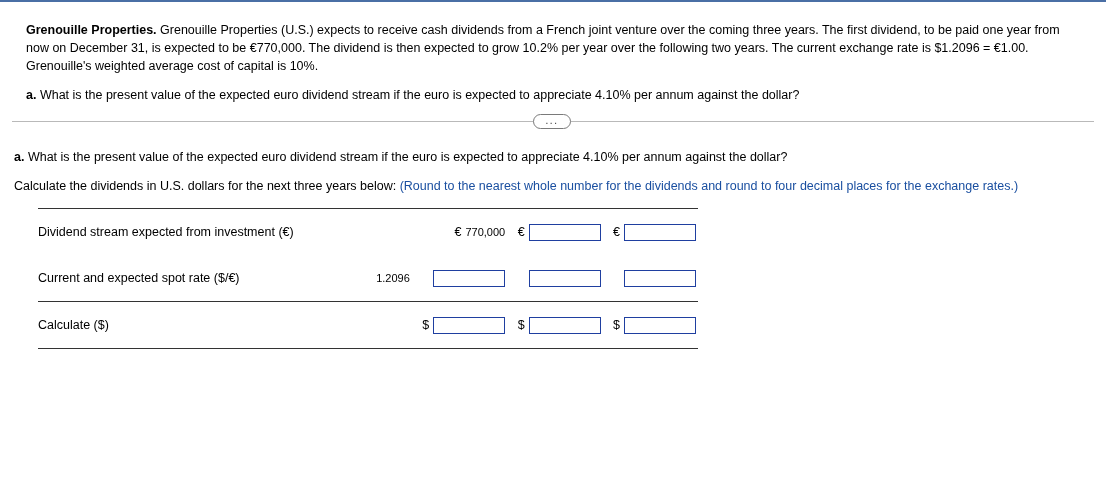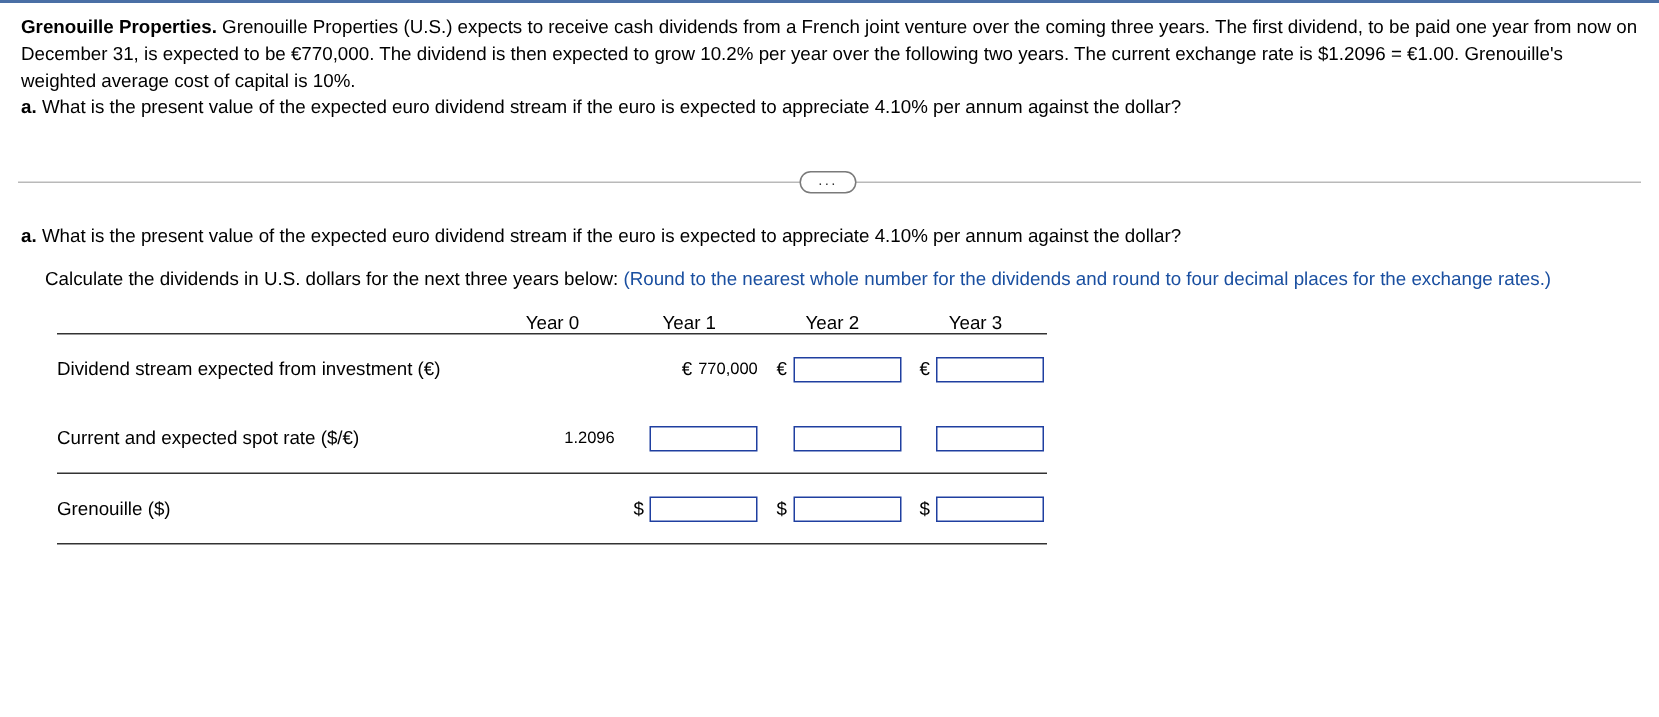--- a/index.html
+++ b/index.html
@@ -25,21 +25,21 @@
     background: #4a6fa5;
   }
   .problem {
     position: absolute;
     top: 10px;
     left: 14px;
     width: 1080px;
     line-height: 1.42;
   }
   .problem p {
-    margin: 0;
+    margin: 12px;
   }
   .bold {
     font-weight: bold;
   }
   .qline {
     margin-top: 1px;
   }
   .divider-wrap {
     position: absolute;
     top: 112px;
@@ -74,21 +74,21 @@
   }
   .part-a {
     position: absolute;
     top: 150px;
     left: 14px;
     width: 1060px;
   }
   .calc-line {
     position: absolute;
     top: 179px;
-    left: 30px;
+    left: 14px;
     width: 1070px;
   }
   .hint {
     color: #1a4fa0;
   }
   .table-area {
     position: absolute;
     top: 208px;
     left: 38px;
     width: 660px;
@@ -186,27 +186,20 @@
 <div class="table-area">
   <table class="grid">
     <colgroup>
       <col class="col-label">
       <col class="col-y0">
       <col class="col-y1">
       <col class="col-y2">
       <col class="col-y3">
     </colgroup>
     <tbody>
-        <tr class="hdr-row">
-      <th></th>
-      <th>Year 0</th>
-      <th>Year 1</th>
-      <th>Year 2</th>
-      <th>Year 3</th>
-    </tr>
     <tr class="rule-row">
       <td colspan="5">
             <div class="rule"></div>
           </td>
     </tr>
 
     <tr class="data-row">
       <td class="row-label">Dividend stream expected from investment (€)</td>
       <td>
         <div class="cellwrap">
@@ -258,21 +251,21 @@
       </td>
     </tr>
 
     <tr class="rule-row">
       <td colspan="5">
             <div class="rule"></div>
           </td>
     </tr>
 
     <tr class="data-row">
-      <td class="row-label">Grenouille ($)</td>
+      <td class="row-label">Calculate ($)</td>
       <td>
         <div class="cellwrap">
           <span class="valtext"></span>
         </div>
       </td>
       <td>
         <div class="cellwrap">
           <span class="cur">$</span>
           <span class="inputbox"></span>
         </div>

